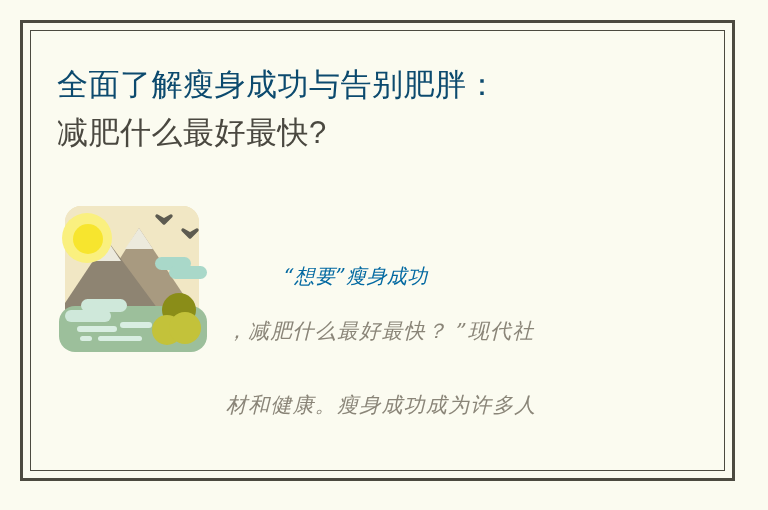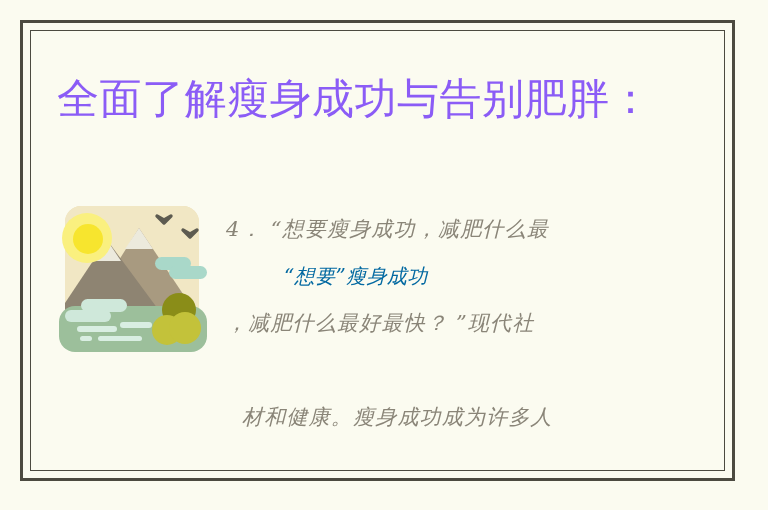--- a/index.html
+++ b/index.html
@@ -47,24 +47,24 @@
     top: 30px;
     width: 695px;
     height: 441px;
     box-sizing: border-box;
   }
 
   
   .title {
     position: absolute;
     left: 27px;
-    top: 45px;
+    top: 31px;
     width: 640px;
-    color: #8b5cf6;
-    font-size: 42px;
+    color: #0c4a6e;
+    font-size: 31px;
     line-height: 48px;
     letter-spacing: 0.5px;
     font-weight: 400;
     white-space: nowrap;
   }
   .title-line2 {
     position: absolute;
     left: 27px;
     top: 79px;
     color: #4a4840;
@@ -108,23 +108,23 @@
     line-height: 47px;
     letter-spacing: 1.2px;
   }
   .bline {
     position: absolute;
     left: 0;
     white-space: nowrap;
   }
   .bline.l1 { top: 8px; }
   .bline.l2 { top: 55px; }
-  .bline.l3 { top: 102px; }
+  .bline.l3 { top: 110px; }
   .bline.l4 { top: 149px; }
-  .bline.l5 { top: 196px; margin-left: 16px; }
+  .bline.l5 { top: 184px; }
 
   
   .ghost {
     position: absolute;
     top: 55px;
     left: 58px;
     white-space: nowrap;
     color: #0369a1;
     font-family: "DejaVu Serif", serif;
     font-size: 20px;
@@ -145,20 +145,21 @@
 <body>
 
 <div id="page">
 
   <div class="frame-outer"></div>
   <div class="frame-inner"></div>
 
   <div class="content">
 
     <div class="title">全面了解瘦身成功与告别肥胖：</div>
+    <div class="title-line2">减肥什么最好最快?</div>
 
     <div class="body-row">
 
       <div class="illus">
         <svg width="158" height="158" viewBox="0 0 158 158" xmlns="http://www.w3.org/2000/svg">
           <defs>
             <clipPath id="cardclip">
               <rect x="8" y="6" width="134" height="140" rx="16" ry="16"></rect>
             </clipPath>
             <clipPath id="waterclip">
@@ -202,21 +203,20 @@
             <rect x="8" y="110" width="46" height="12" rx="6" fill="#cfe8da"></rect>
           </g>
 
           <circle cx="122" cy="110" r="17" fill="#8a8d18"></circle>
           <circle cx="110" cy="130" r="15" fill="#c3c23a"></circle>
           <circle cx="128" cy="128" r="16" fill="#c3c23a"></circle>
         </svg>
       </div>
 
       <div class="bodytext">
-        <div class="bline l1">4． “想要瘦身成功，减肥什么最</div>
         <div class="ghost">“想要”瘦身成功</div>
         <div class="bline l3">，减肥什么最好最快？ ”现代社</div>
         <div class="bline l5">材和健康。瘦身成功成为许多人</div>
       </div>
 
     </div>
   </div>
 
   <div class="watermark"></div>
 </div>

